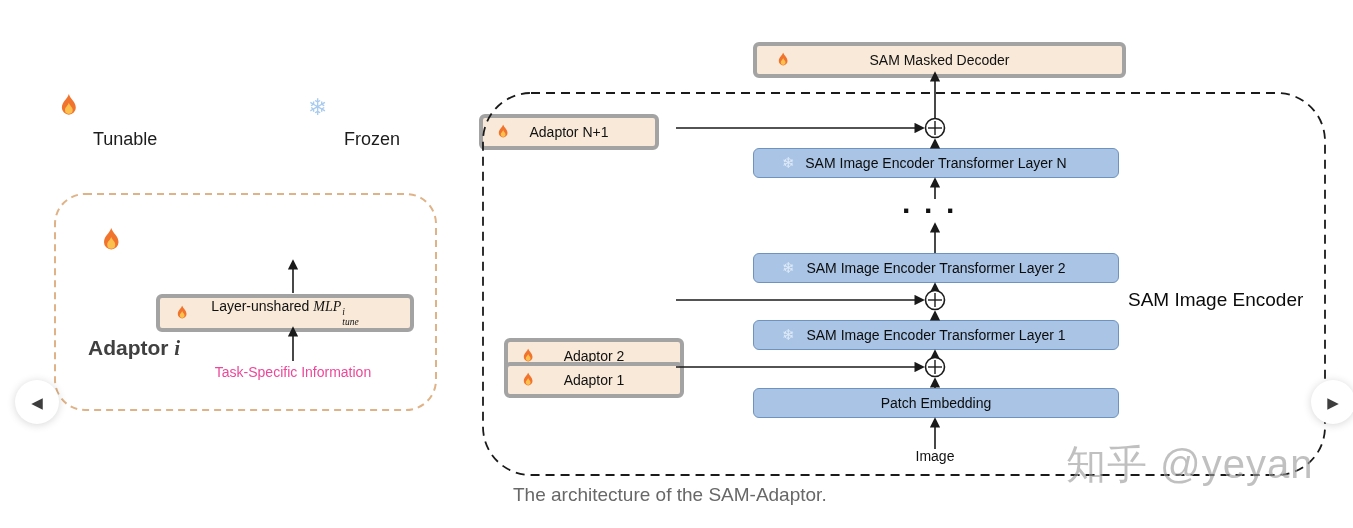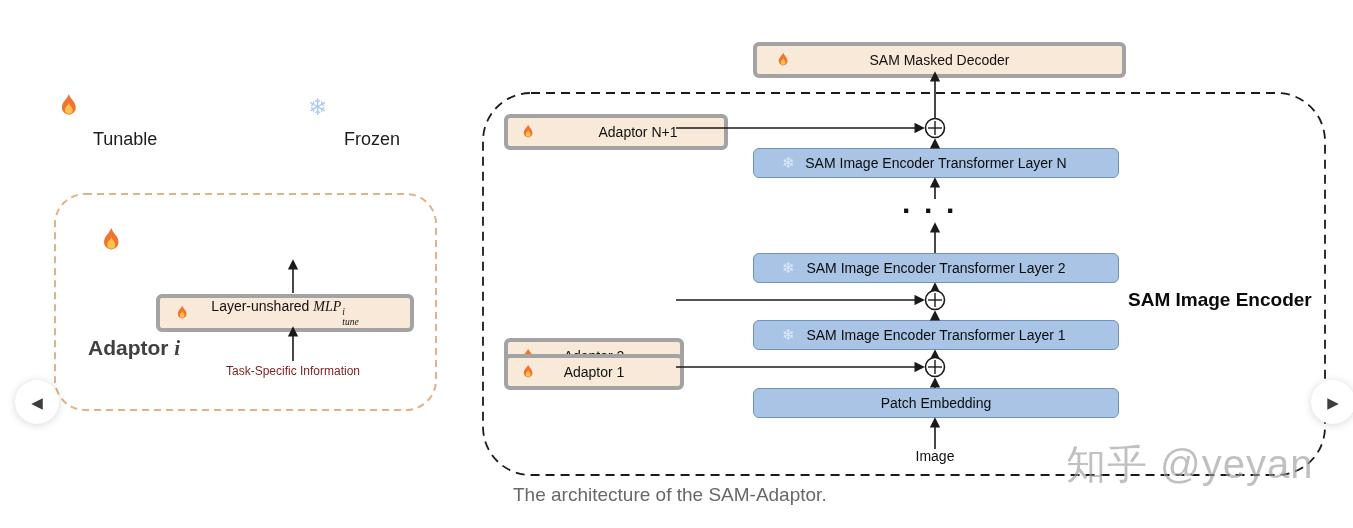--- a/index.html
+++ b/index.html
@@ -26,22 +26,22 @@
   .flame{display:inline-block;line-height:0;}
   .flame svg{display:block;}
   
   .math{font-family:"Liberation Serif",serif;font-style:italic;}
   .supsub{display:inline-flex;flex-direction:column;align-items:flex-start;
     font-family:"Liberation Serif",serif;font-style:italic;font-size:9.5px;line-height:1.05;
     vertical-align:-4px;margin-left:1px;}
   
   .adaptor-i-title{font-size:21px;font-weight:700;color:#404040;}
   .adaptor-i-title .it{font-family:"Liberation Serif",serif;font-style:italic;}
-  .task-label{font-size:12px;color:#7f1d1d;}
-  .encoder-title{font-size:19px;font-weight:700;color:#0b0b0b;}
+  .task-label{font-size:14px;color:#ec4899;}
+  .encoder-title{font-size:19px;font-weight:400;color:#0b0b0b;}
   .image-label{font-size:14px;color:#111;}
   .dots{font-size:30px;font-weight:700;letter-spacing:12px;color:#111;line-height:1;}
   .caption{font-size:19px;color:#686868;}
   .watermark{font-size:40px;color:#9b9b9b;opacity:.62;letter-spacing:1px;z-index:6;
     text-shadow:0 1px 0 #fff;}
   
   .navbtn{
     position:absolute;width:44px;height:44px;border-radius:50%;background:#fff;
     box-shadow:0 1px 8px rgba(0,0,0,.16);display:flex;align-items:center;justify-content:center;
     z-index:10;cursor:pointer;border:none;
@@ -96,39 +96,39 @@
   <div class="tanbox" style="left:753px;top:42px;width:365px;height:28px;">
     <span class="box-icon-left flame" style="left:20px;">
         <svg width="12.299999999999999" height="15" viewBox="0 0 16 20">
           <path d="M8 0 C9.2 4.2 13.8 6.3 13.8 11.4 A5.8 5.8 0 0 1 2.2 11.4 C2.2 6.3 6.8 4.2 8 0 Z" fill="#f1742e"></path>
           <path d="M8 7.2 C8.7 9.8 11.2 10.6 11.2 13.4 A3.2 3.2 0 0 1 4.8 13.4 C4.8 10.6 7.3 9.8 8 7.2 Z" fill="#fbc04d"></path>
         </svg>
       </span>
     <span>SAM Masked Decoder</span>
   </div>
 
-  <div class="tanbox" style="left:504px;top:114px;width:172px;height:28px;padding-left:44px;">
+  <div class="tanbox" style="left:479px;top:114px;width:172px;height:28px;">
     <span class="box-icon-left flame" style="left:14px;">
         <svg width="12.299999999999999" height="15" viewBox="0 0 16 20">
           <path d="M8 0 C9.2 4.2 13.8 6.3 13.8 11.4 A5.8 5.8 0 0 1 2.2 11.4 C2.2 6.3 6.8 4.2 8 0 Z" fill="#f1742e"></path>
           <path d="M8 7.2 C8.7 9.8 11.2 10.6 11.2 13.4 A3.2 3.2 0 0 1 4.8 13.4 C4.8 10.6 7.3 9.8 8 7.2 Z" fill="#fbc04d"></path>
         </svg>
       </span>
     <span>Adaptor N+1</span>
   </div>
   <div class="tanbox" style="left:504px;top:299px;width:172px;height:28px;margin-top:39px;">
     <span class="box-icon-left flame" style="left:14px;">
         <svg width="12.299999999999999" height="15" viewBox="0 0 16 20">
           <path d="M8 0 C9.2 4.2 13.8 6.3 13.8 11.4 A5.8 5.8 0 0 1 2.2 11.4 C2.2 6.3 6.8 4.2 8 0 Z" fill="#f1742e"></path>
           <path d="M8 7.2 C8.7 9.8 11.2 10.6 11.2 13.4 A3.2 3.2 0 0 1 4.8 13.4 C4.8 10.6 7.3 9.8 8 7.2 Z" fill="#fbc04d"></path>
         </svg>
       </span>
     <span>Adaptor 2</span>
   </div>
-  <div class="tanbox" style="left:504px;top:354px;width:172px;height:28px;">
+  <div class="tanbox" style="left:504px;top:362px;width:172px;height:28px;">
     <span class="box-icon-left flame" style="left:14px;">
         <svg width="12.299999999999999" height="15" viewBox="0 0 16 20">
           <path d="M8 0 C9.2 4.2 13.8 6.3 13.8 11.4 A5.8 5.8 0 0 1 2.2 11.4 C2.2 6.3 6.8 4.2 8 0 Z" fill="#f1742e"></path>
           <path d="M8 7.2 C8.7 9.8 11.2 10.6 11.2 13.4 A3.2 3.2 0 0 1 4.8 13.4 C4.8 10.6 7.3 9.8 8 7.2 Z" fill="#fbc04d"></path>
         </svg>
       </span>
     <span>Adaptor 1</span>
   </div>
 
   <div class="bluebox" style="left:753px;top:148px;width:364px;height:28px;">

